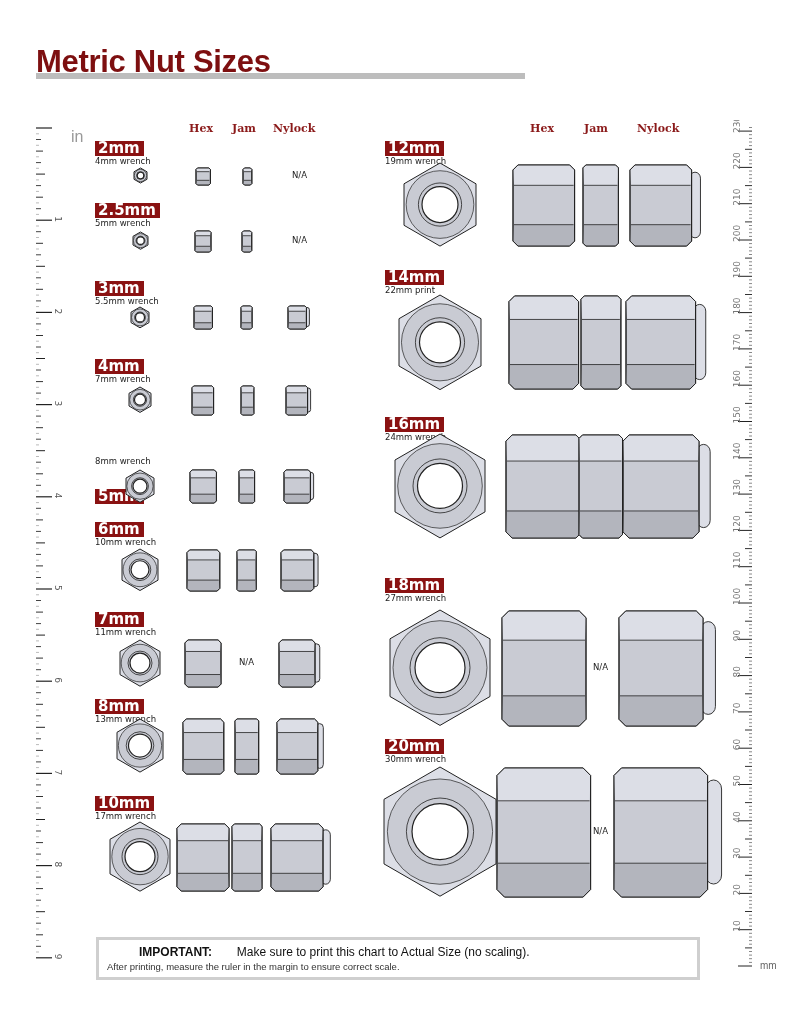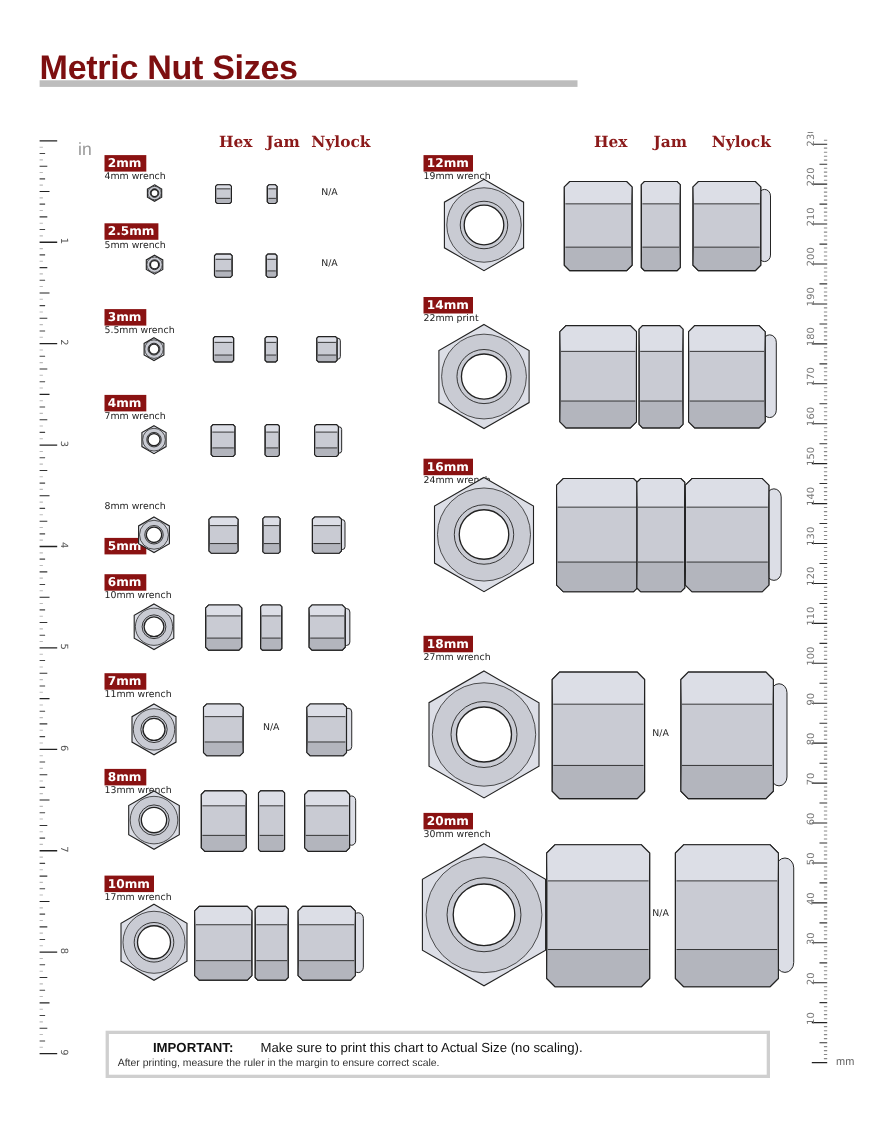--- a/index.html
+++ b/index.html
@@ -1,20 +1,20 @@
 <!DOCTYPE html>
 <html><head>
 <meta charset="utf-8">
 <style>
   html, body { margin:0; padding:0; background:#ffffff; }
   body { width:791px; height:1024px; position:relative; overflow:hidden; font-family:"Liberation Sans", sans-serif; }
   .title { position:absolute; left:36px; top:44px; font-family:Liberation Sans, sans-serif; font-weight:bold; font-size:31px; color:#7d0f10; letter-spacing:-0.3px; }
   .title-bar { position:absolute; left:36px; top:73px; width:489px; height:6px; background:#bdbdbd; }
-  .col-head { position:absolute; font-family:"DejaVu Serif", serif; font-weight:bold; font-size:14px; color:#8b1a1a;margin-left:10px; }
-  .size-badge { position:absolute; background:#8a1212; color:#fff; font-weight:bold; font-size:11px; line-height:15px; padding:0 4px 0 3px; font-family:"DejaVu Sans", sans-serif; }
+  .col-head { position:absolute; font-family:"DejaVu Serif", serif; font-weight:bold; font-size:11px; color:#8b1a1a; }
+  .size-badge { position:absolute; background:#8a1212; color:#fff; font-weight:bold; font-size:15px; line-height:15px; padding:0 4px 0 3px; font-family:"DejaVu Sans", sans-serif; }
   .wrench { position:absolute; font-size:8.5px; color:#222; font-family:"DejaVu Sans", sans-serif; white-space:nowrap; }
   .na { position:absolute; font-size:8.5px; color:#222; font-family:"DejaVu Sans", sans-serif; }
   svg.nut { position:absolute; overflow:visible; }
   .ruler { position:absolute; }
   .notice { position:absolute; left:96px; top:937px; width:598px; height:37px; border:3px solid #cfcfcf; background:#fff; }
   .notice-main { position:absolute; left:8px; top:5px; font-size:12px; color:#111; white-space:nowrap; }
   .notice-main b { font-weight:bold;margin-left:32px; }
   .notice-sub { position:absolute; left:8px; top:21px; font-size:9.5px; color:#333; white-space:nowrap; }
 </style>
 </head>

